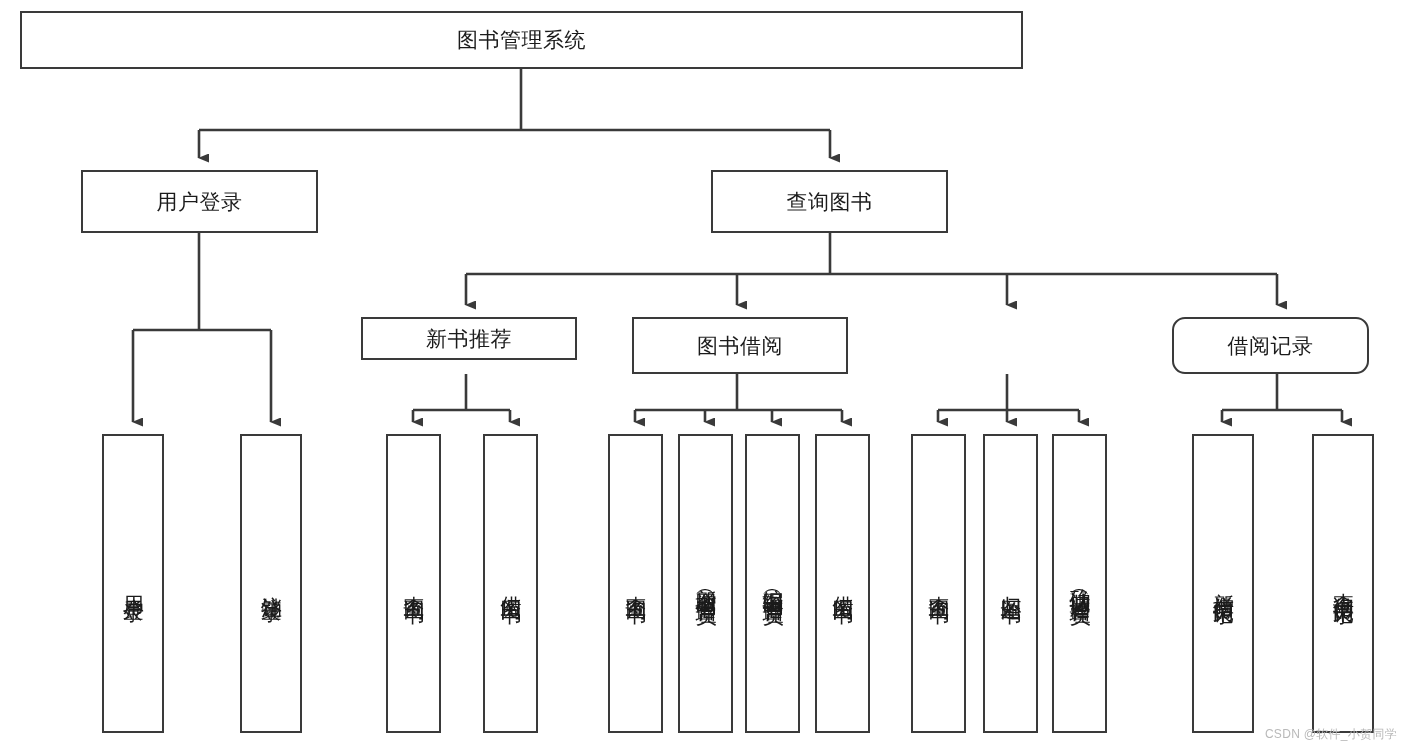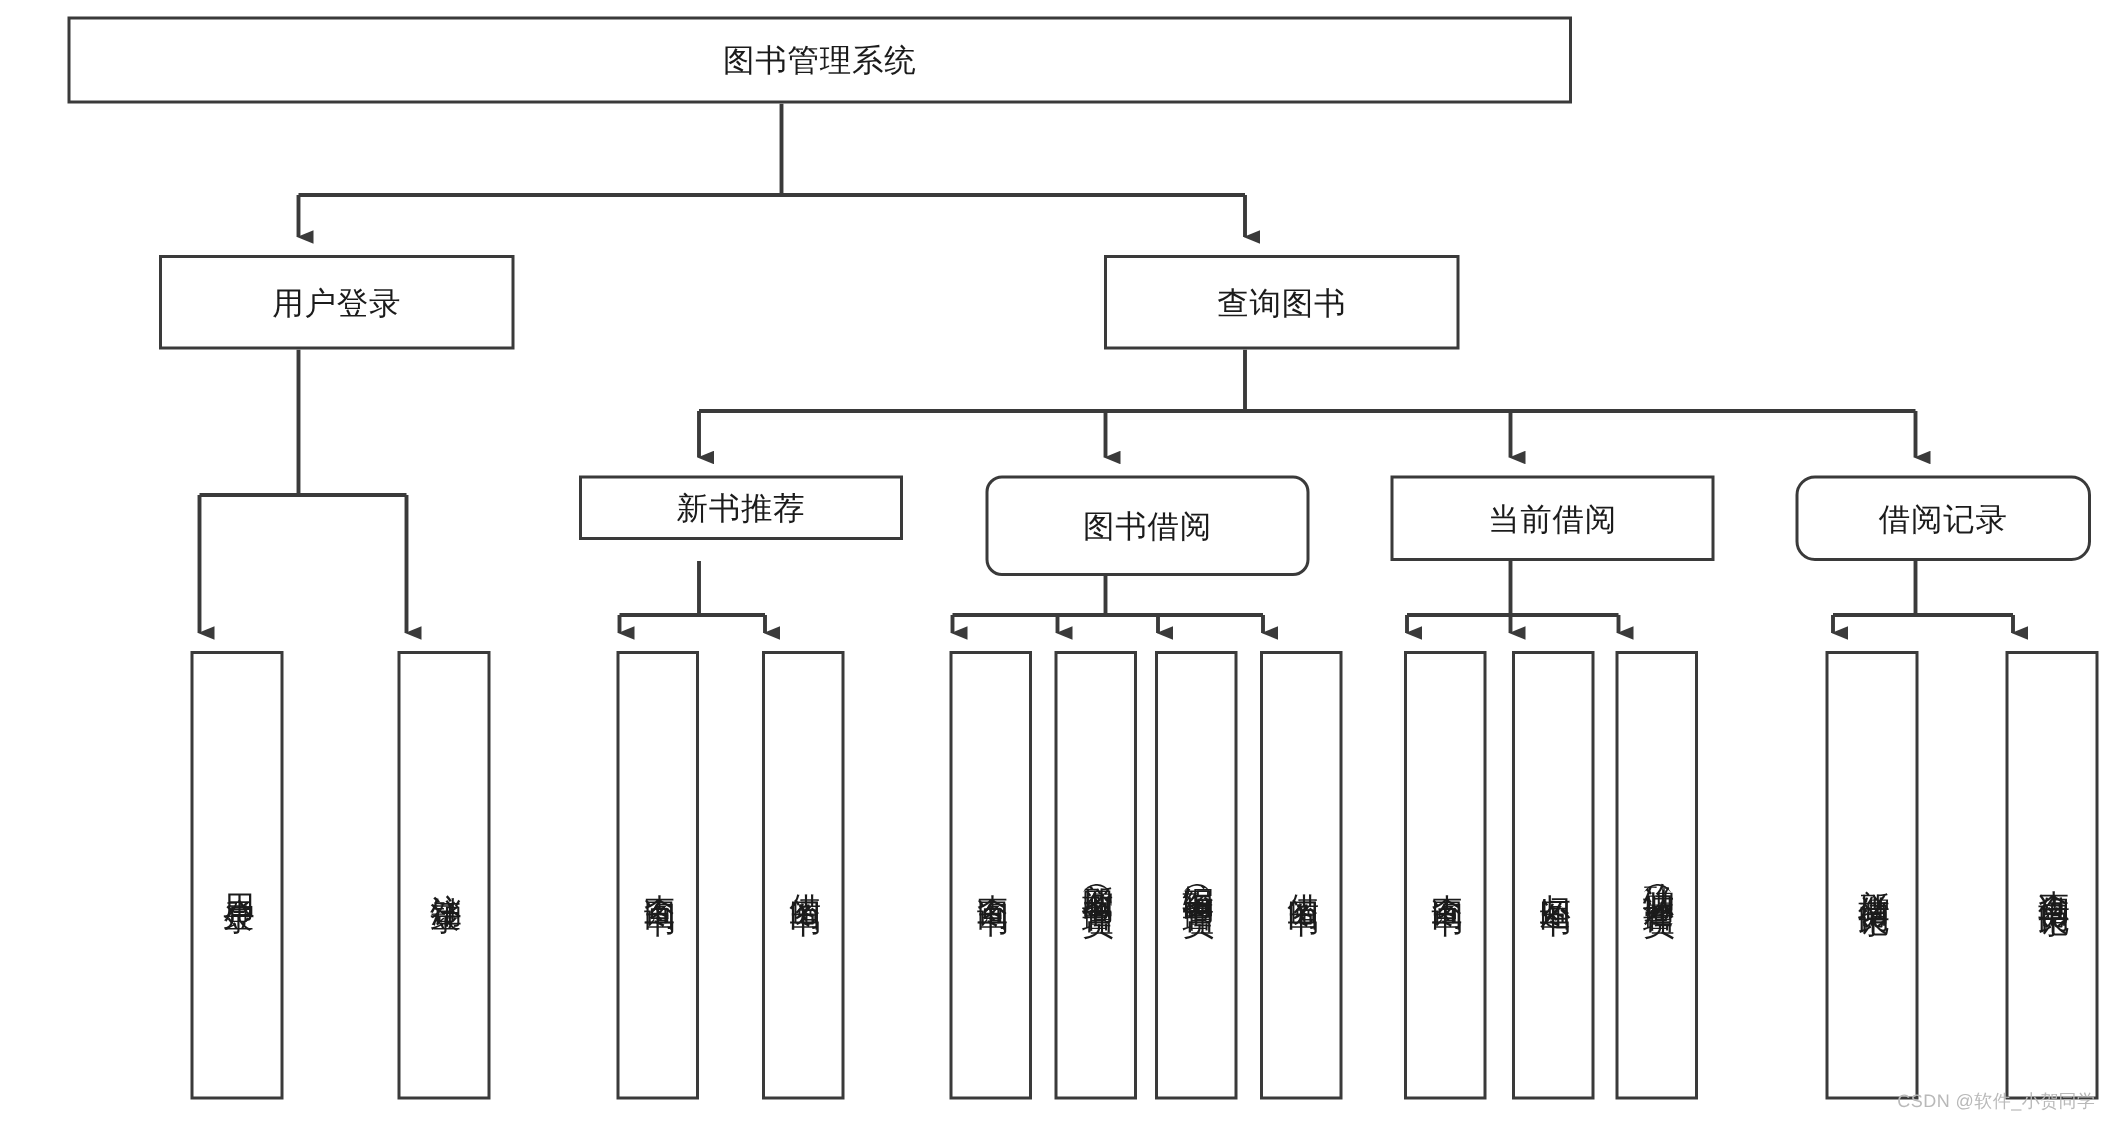--- a/index.html
+++ b/index.html
@@ -18,21 +18,20 @@
     position: absolute;
     left: 0; top: 0;
     width: 1405px;
     height: 747px;
   }
   .node-box {
     position: absolute;
     box-sizing: border-box;
     background: #ffffff;
     border: 2.5px solid #3a3a3a;
-    margin-left: 25px;
   }
   .node-label-h {
     position: absolute;
     left: 0; top: 0; right: 0; bottom: 0;
     display: flex;
     align-items: center;
     justify-content: center;
     color: #1b1b1b;
     font-size: 21px;
     letter-spacing: 0.5px;
@@ -124,25 +123,22 @@
   <div class="node-box" style="left: 81px; top: 170px; width: 237px; height: 63px;">
     <span class="node-label-h">用户登录</span>
   </div>
   <div class="node-box" style="left: 711px; top: 170px; width: 237px; height: 63px;">
     <span class="node-label-h">查询图书</span>
   </div>
 
   <div class="node-box" style="left: 361px; top: 317px; width: 216px; height: 43px;">
     <span class="node-label-h">新书推荐</span>
   </div>
-  <div class="node-box" style="left: 632px; top: 317px; width: 216px; height: 67px; border-radius: 11px;">
+  <div class="node-box" style="left: 632px; top: 317px; width: 216px; height: 57px;">
     <span class="node-label-h">图书借阅</span>
-  </div>
-  <div class="node-box" style="left: 902px; top: 317px; width: 216px; height: 57px;">
-    <span class="node-label-h">当前借阅</span>
   </div>
   <div class="node-box" style="left: 1172px; top: 317px; width: 197px; height: 57px; border-radius: 13px;">
     <span class="node-label-h">借阅记录</span>
   </div>
 
   <div class="node-box" style="left: 102px; top: 434px; width: 62px; height: 299px;">
     <span class="node-label-v">用户登录</span>
   </div>
   <div class="node-box" style="left: 240px; top: 434px; width: 62px; height: 299px;">
     <span class="node-label-v">注销登录</span>

